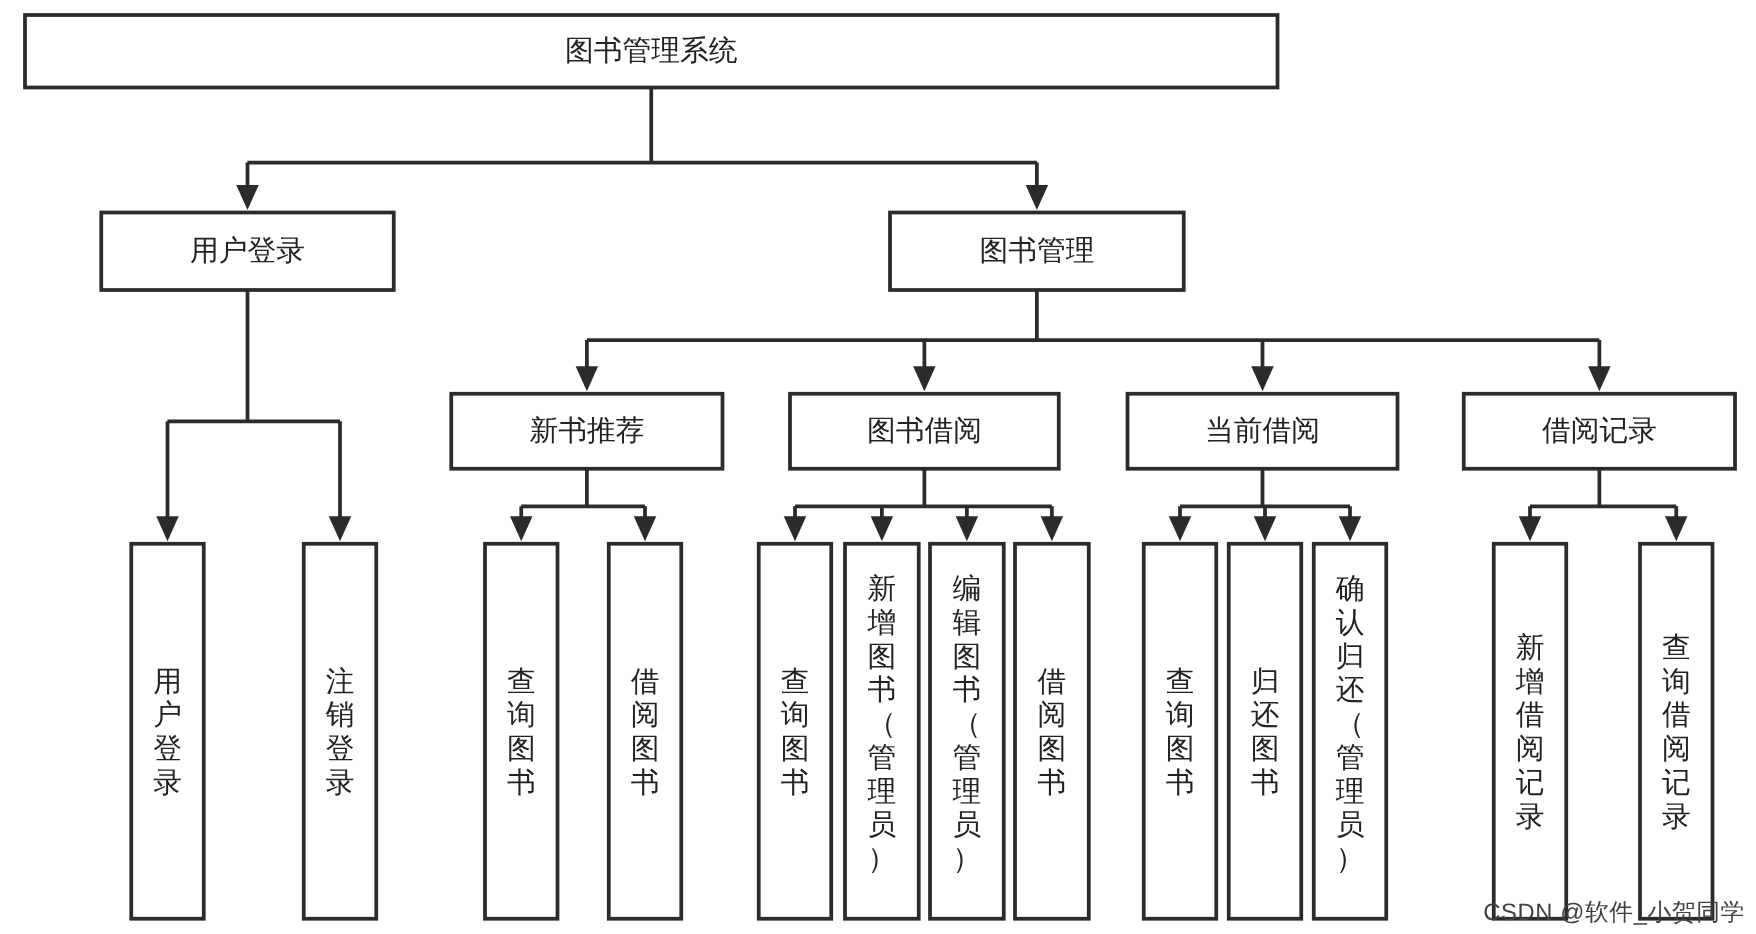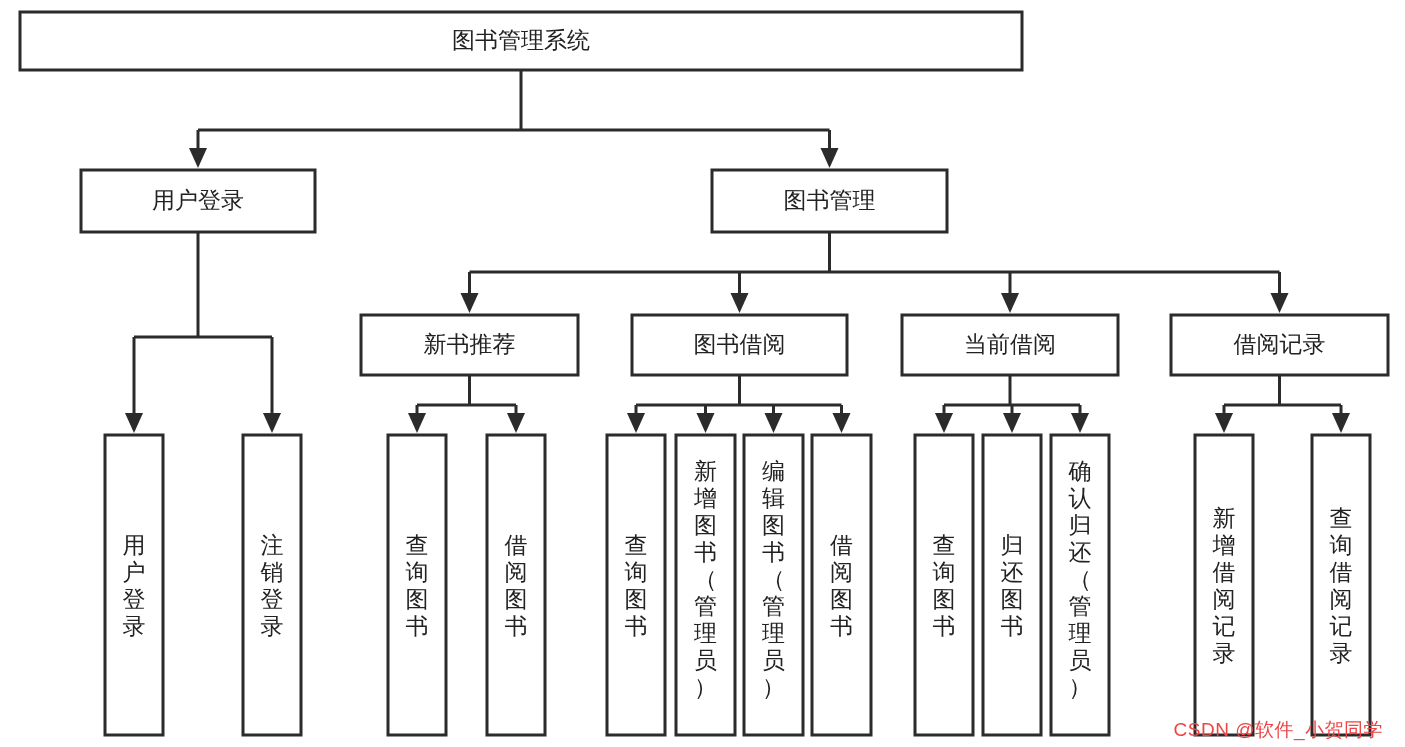--- a/index.html
+++ b/index.html
@@ -22,24 +22,24 @@
     dominant-baseline:middle;
   }
   .node-label-v{
     font-family:"Liberation Sans","DejaVu Sans",sans-serif;
     font-size:23px;
     fill:#222222;
     text-anchor:middle;
   }
   .watermark{
     position:absolute;
-    right:22px;bottom:4px;
+    right:9px;bottom:4px;
     font-family:"Liberation Sans","DejaVu Sans",sans-serif;
     font-size:19px;
-    color:#ef4444;
+    color:#404040;
     white-space:nowrap;
     letter-spacing:0.5px;
   }
 </style>
 </head>
 <body>
 
 <svg id="diagram" viewBox="0 0 1405 747">
   <g id="edges-layer">
       <path d="M 521 70 L 521 130" class="edge"></path>

